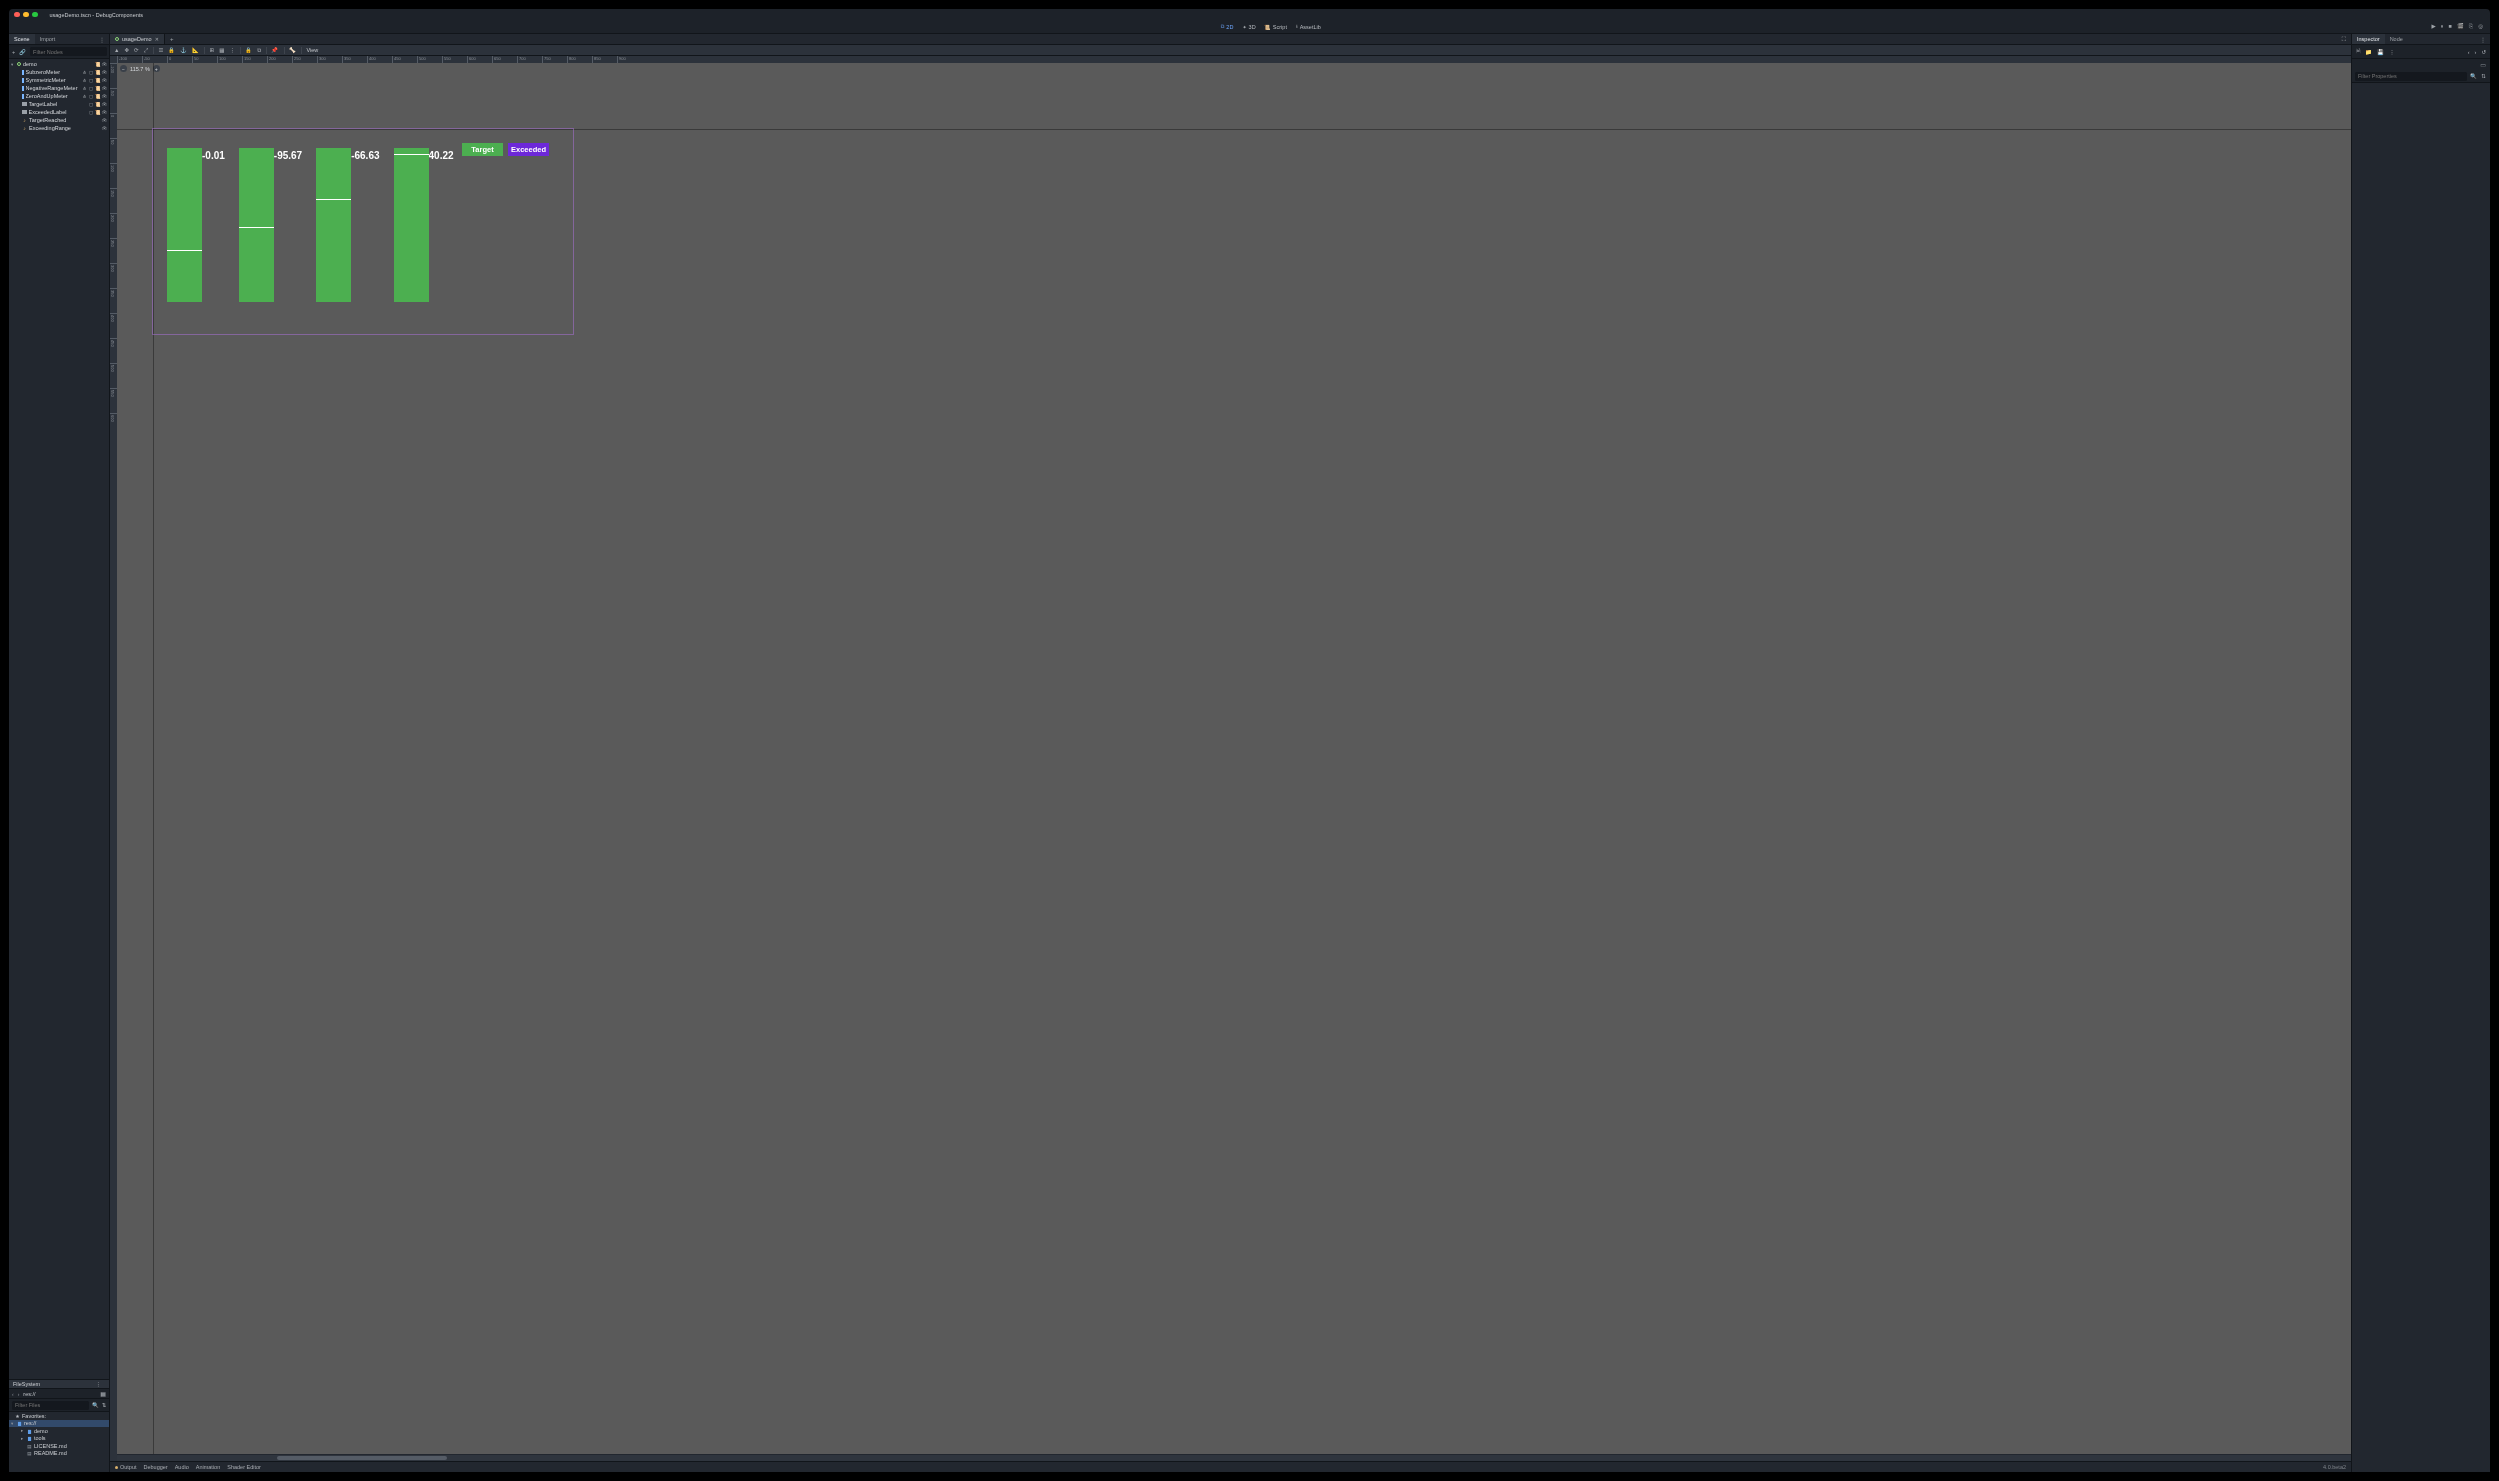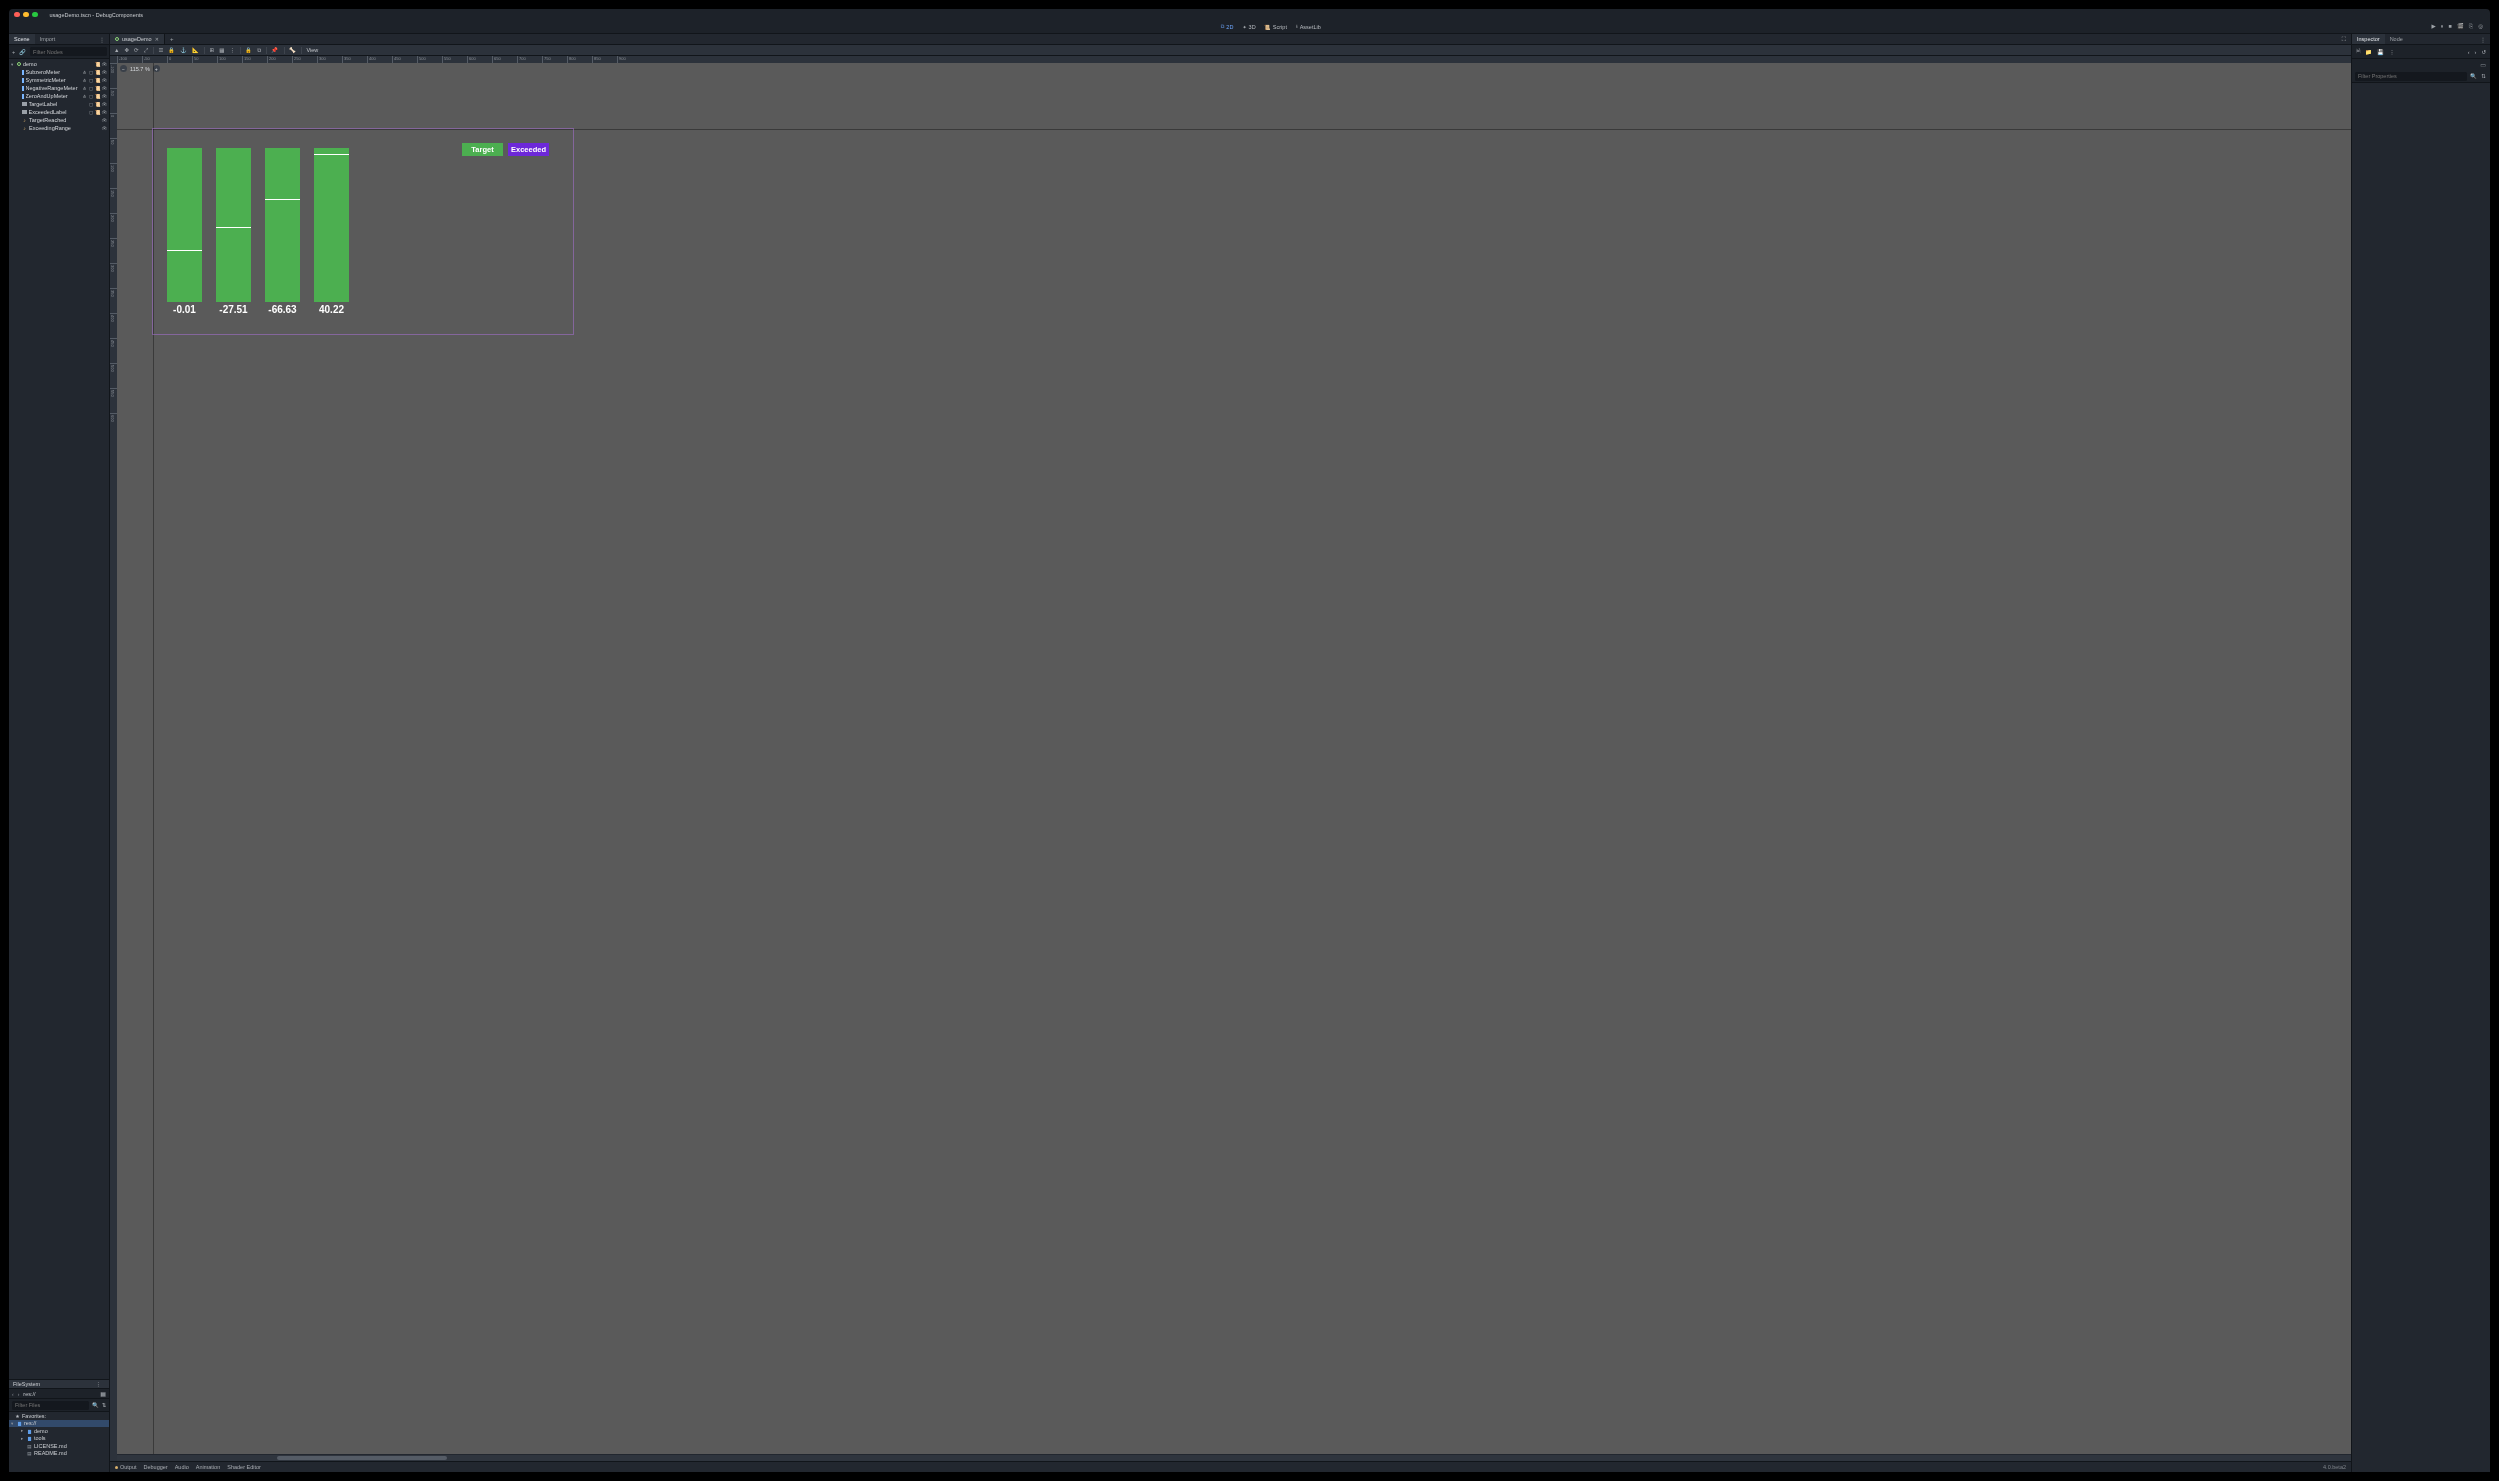--- a/index.html
+++ b/index.html
@@ -87,21 +87,21 @@
 
 .canvas { position: absolute; top: 7px; left: 7px; right: 0; bottom: 7px; background: #5a5a5a; overflow: hidden; }
 .zoom-pill { position: absolute; top: 2px; left: 3px; display: flex; align-items: center; gap: 3px; font-size: 5.5px; color: #d5d8dc; }
 .zoom-pill .b { width: 7px; height: 7px; background: #3a4049; border-radius: 50%; display: flex; align-items: center; justify-content: center; cursor: pointer; font-size: 5px; }
 
 .origin-v { position: absolute; top: 0; bottom: 0; left: 36px; width: 0.5px; background: rgba(0,0,0,.35); }
 .origin-h { position: absolute; left: 0; right: 0; top: 66px; height: 0.5px; background: rgba(0,0,0,.35); }
 .game-rect { position: absolute; top: 66px; left: 36px; width: 420px; height: 205px; outline: 0.5px solid rgba(160,110,200,.6); }
 
 .bars { position: absolute; top: 85px; left: 50px; display: flex; gap: 14px; }
-.bar-col { display: flex; flex-direction: column; align-items: center; }
+.bar-col { display: flex; flex-direction: row; }
 .bar { width: 35px; height: 154px; background: #4CAF50; position: relative; }
 .bar .mark { position: absolute; left: 0; right: 0; height: 1px; background: #fff; }
 .bar-lbl { margin-top: 2px; font-size: 10px; font-weight: 600; color: #fff; }
 
 .legend { position: absolute; top: 80px; left: 345px; display: flex; flex-direction: row; gap: 5px; }
 .lg { width: 41px; height: 13px; display: flex; align-items: center; justify-content: center; font-size: 7.5px; font-weight: 600; color: #fff; }
 .lg.t { background: #4CAF50; }
 .lg.e { background: #6d28d9; }
 
 .hscroll { position: absolute; left: 7px; right: 0; bottom: 0; height: 6px; background: #2f353e; }
@@ -423,21 +423,21 @@
               <div class="bar-col">
                 <div class="bar">
                   <div class="mark" style="top: 66%;"></div>
                 </div>
                 <div class="bar-lbl">-0.01</div>
               </div>
               <div class="bar-col">
                 <div class="bar">
                   <div class="mark" style="top: 51%;"></div>
                 </div>
-                <div class="bar-lbl">-27.51</div>
+                <div class="bar-lbl">-95.67</div>
               </div>
               <div class="bar-col">
                 <div class="bar">
                   <div class="mark" style="top: 33%;"></div>
                 </div>
                 <div class="bar-lbl">-66.63</div>
               </div>
               <div class="bar-col">
                 <div class="bar">
                   <div class="mark" style="top: 4%;"></div>

